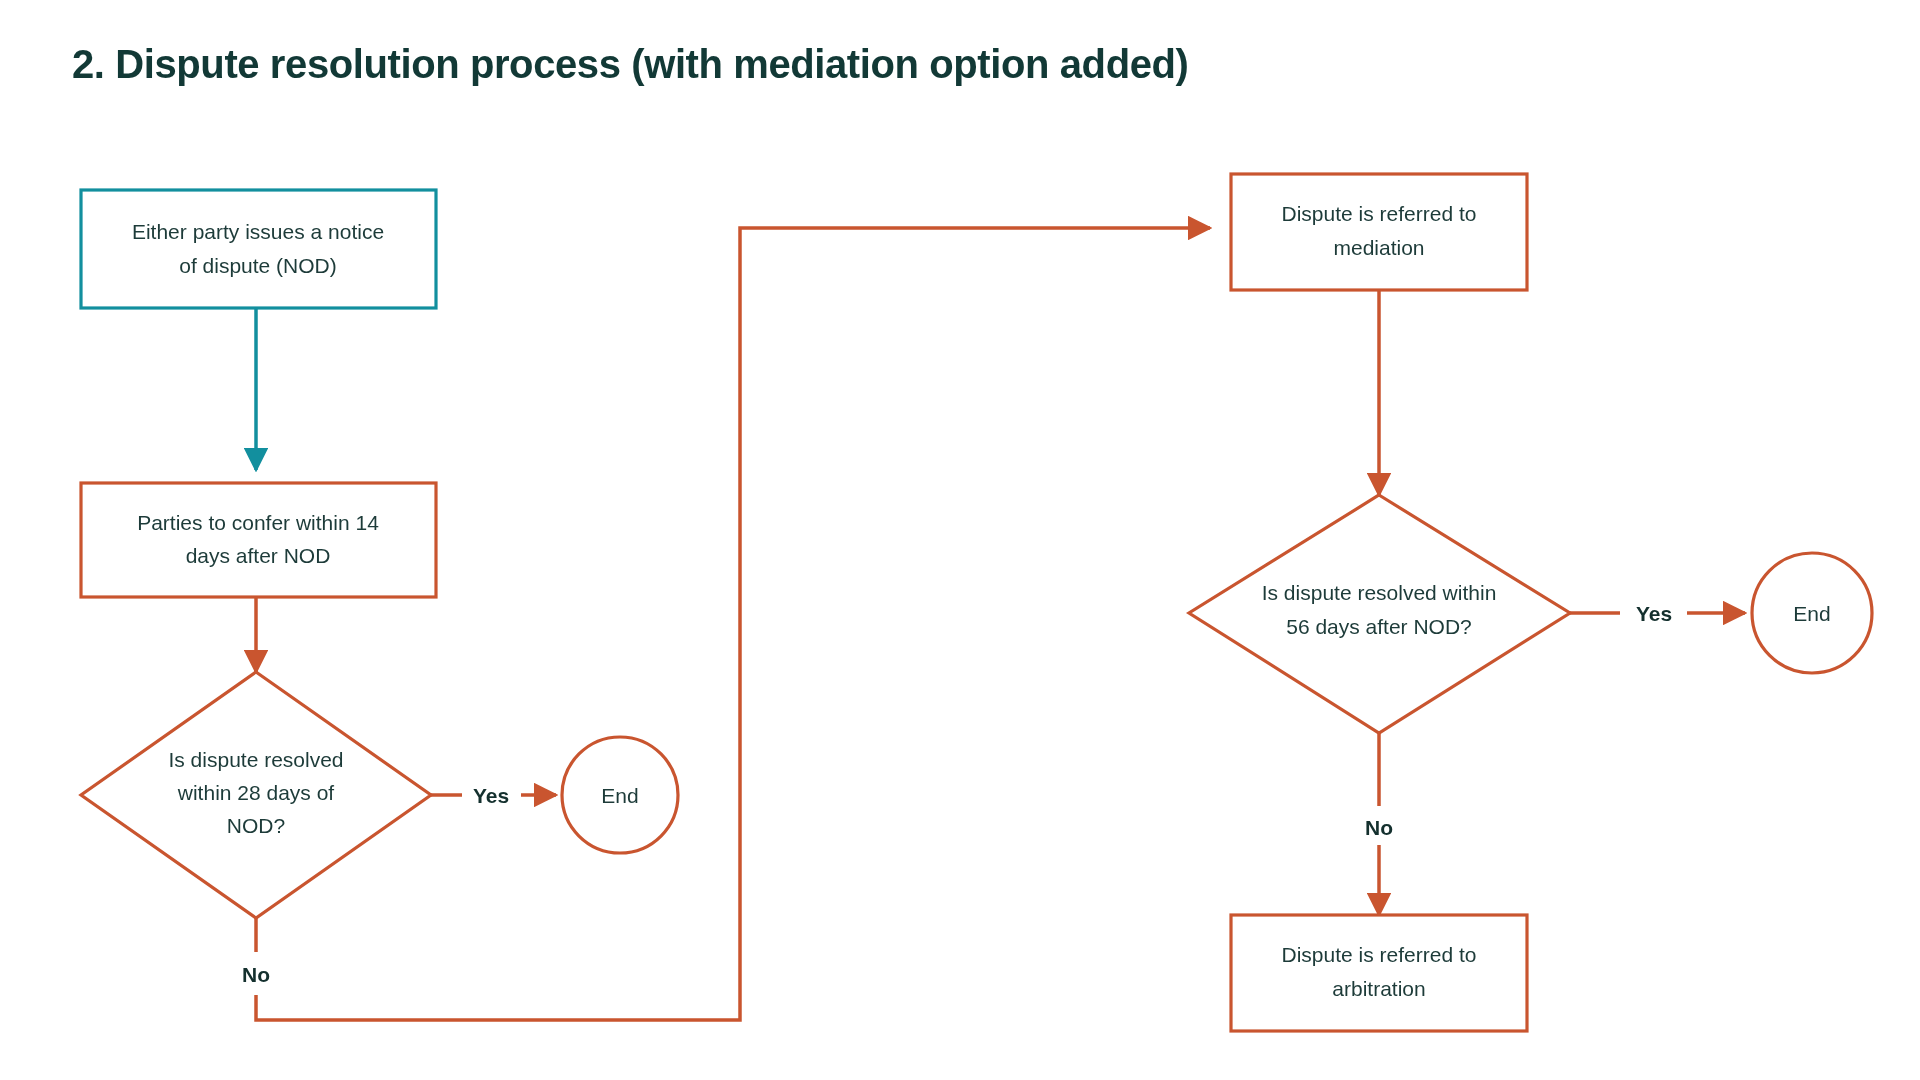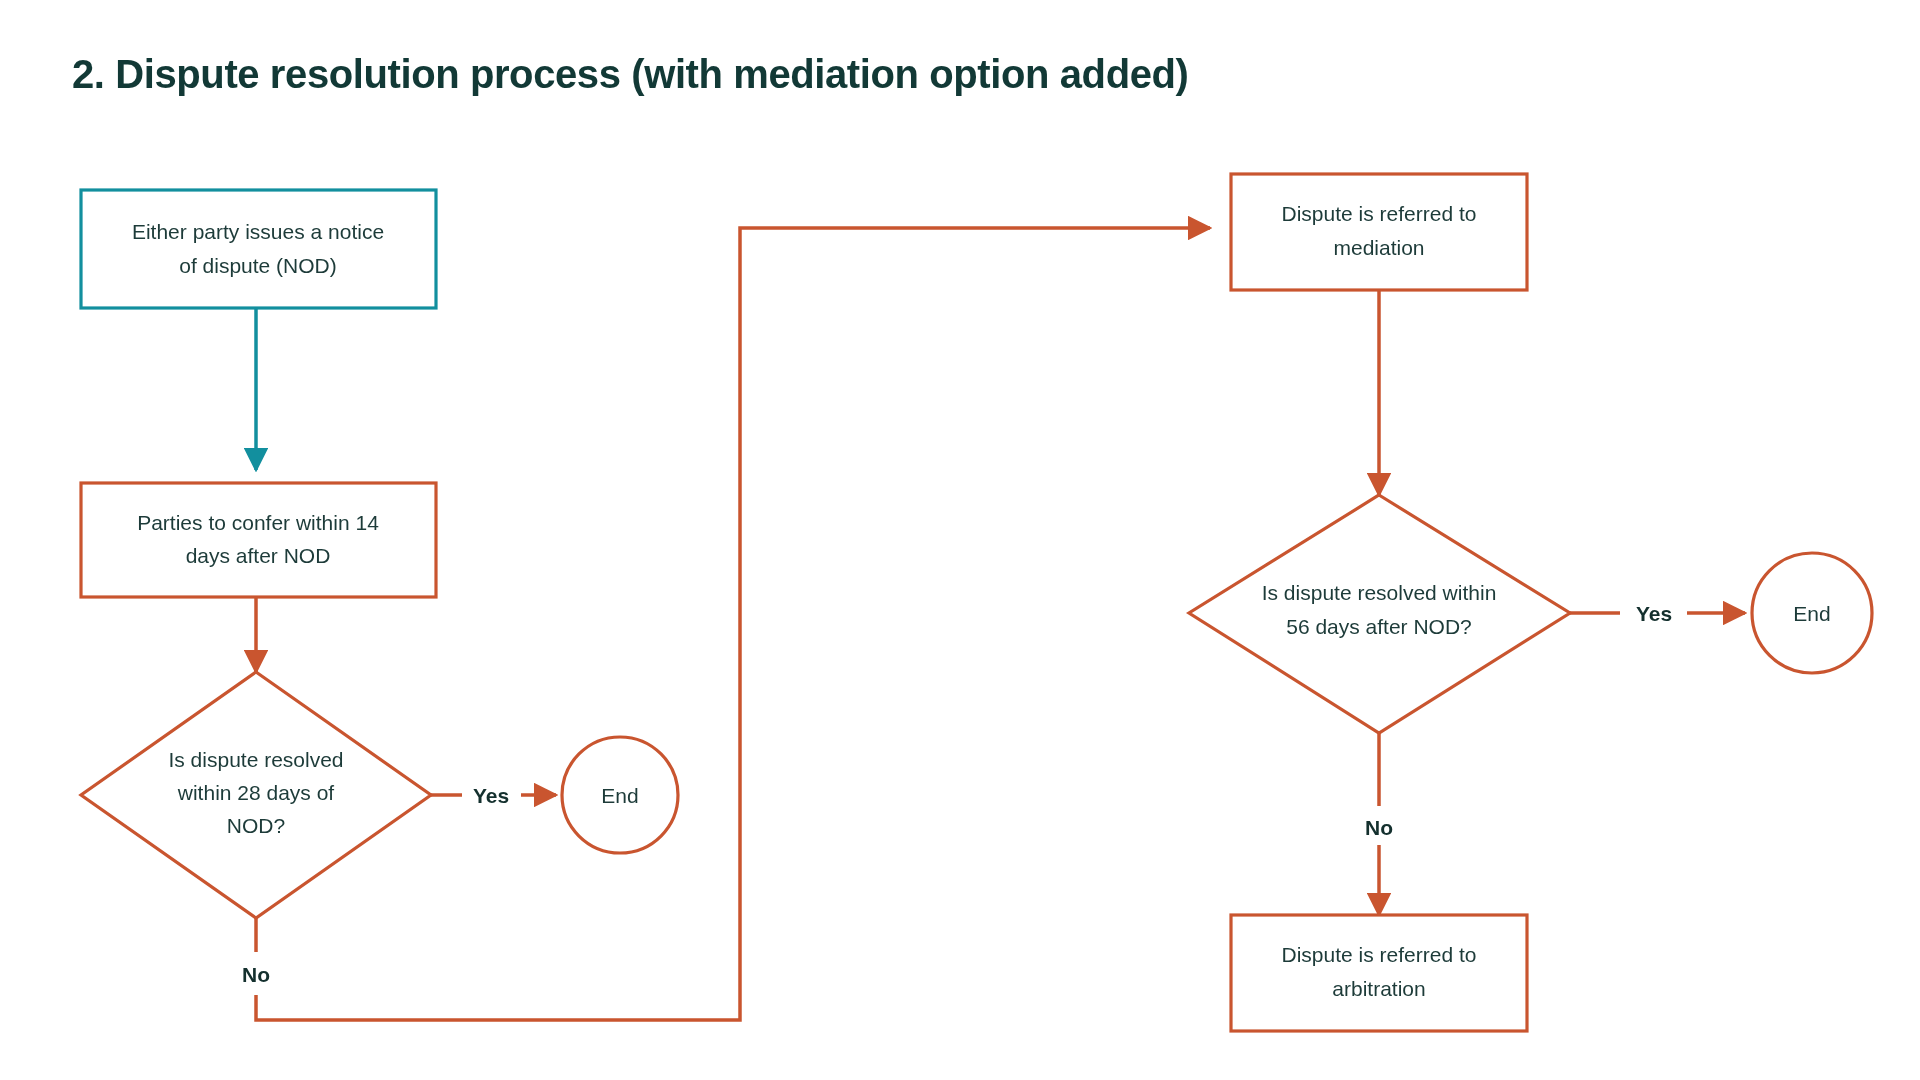--- a/index.html
+++ b/index.html
@@ -10,21 +10,21 @@
   body {
     width: 1920px;
     height: 1080px;
     font-family: "Liberation Sans", sans-serif;
     overflow: hidden;
     position: relative;
   }
   #page-title {
     position: absolute;
     left: 72px;
-    top: 52px;
+    top: 42px;
     font-size: 40px;
     font-weight: bold;
     color: #123936;
     letter-spacing: -0.4px;
     white-space: nowrap;
   }
   #flow-canvas {
     position: absolute;
     left: 0;
     top: 0;

